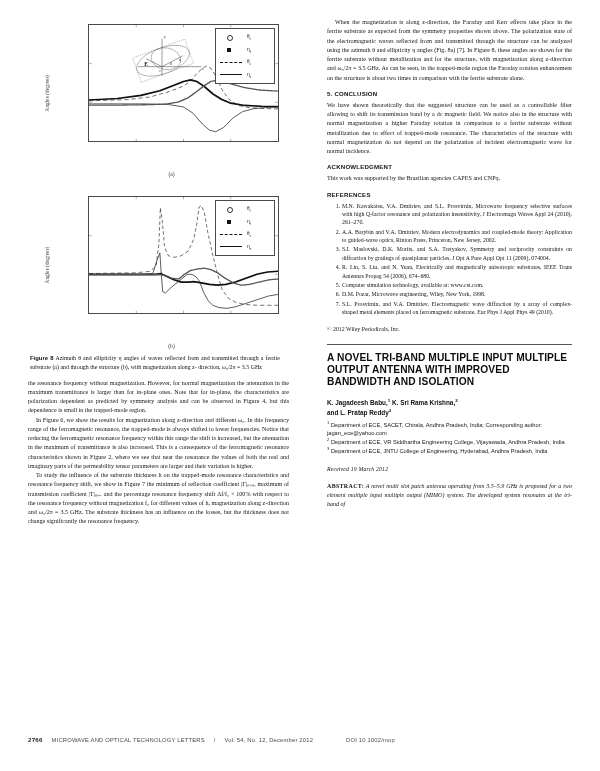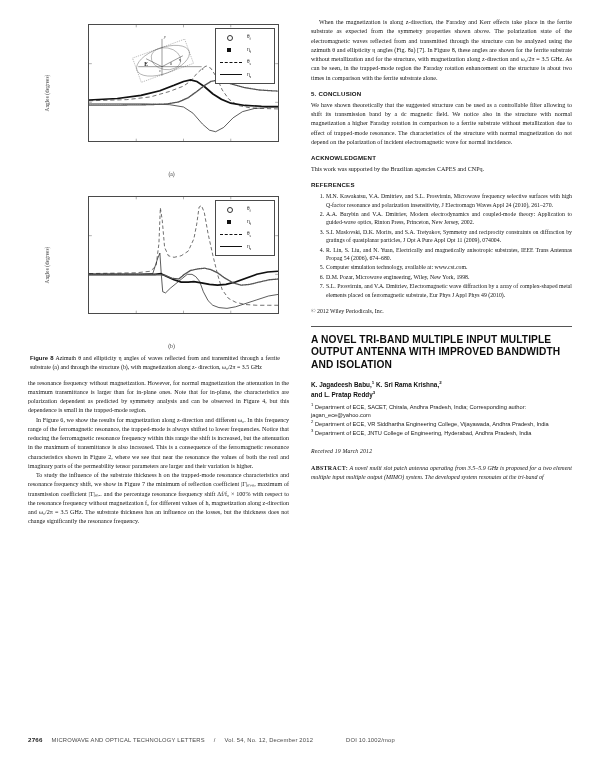--- a/index.html
+++ b/index.html
@@ -12,21 +12,21 @@
   }
   .page{
     position:absolute;inset:0;
     padding:0;
   }
   .cols{
     position:absolute;
     left:28px;top:18px;
     width:544px;height:700px;
     display:flex;
-    gap:22px;
+    gap:38px;
   }
   .col{width:261px;position:relative;}
 
   
   .figblock{width:261px;}
   .chart{
     position:relative;
     width:219px;height:150px;
     margin:0 0 0 34px;
     box-sizing:border-box;

